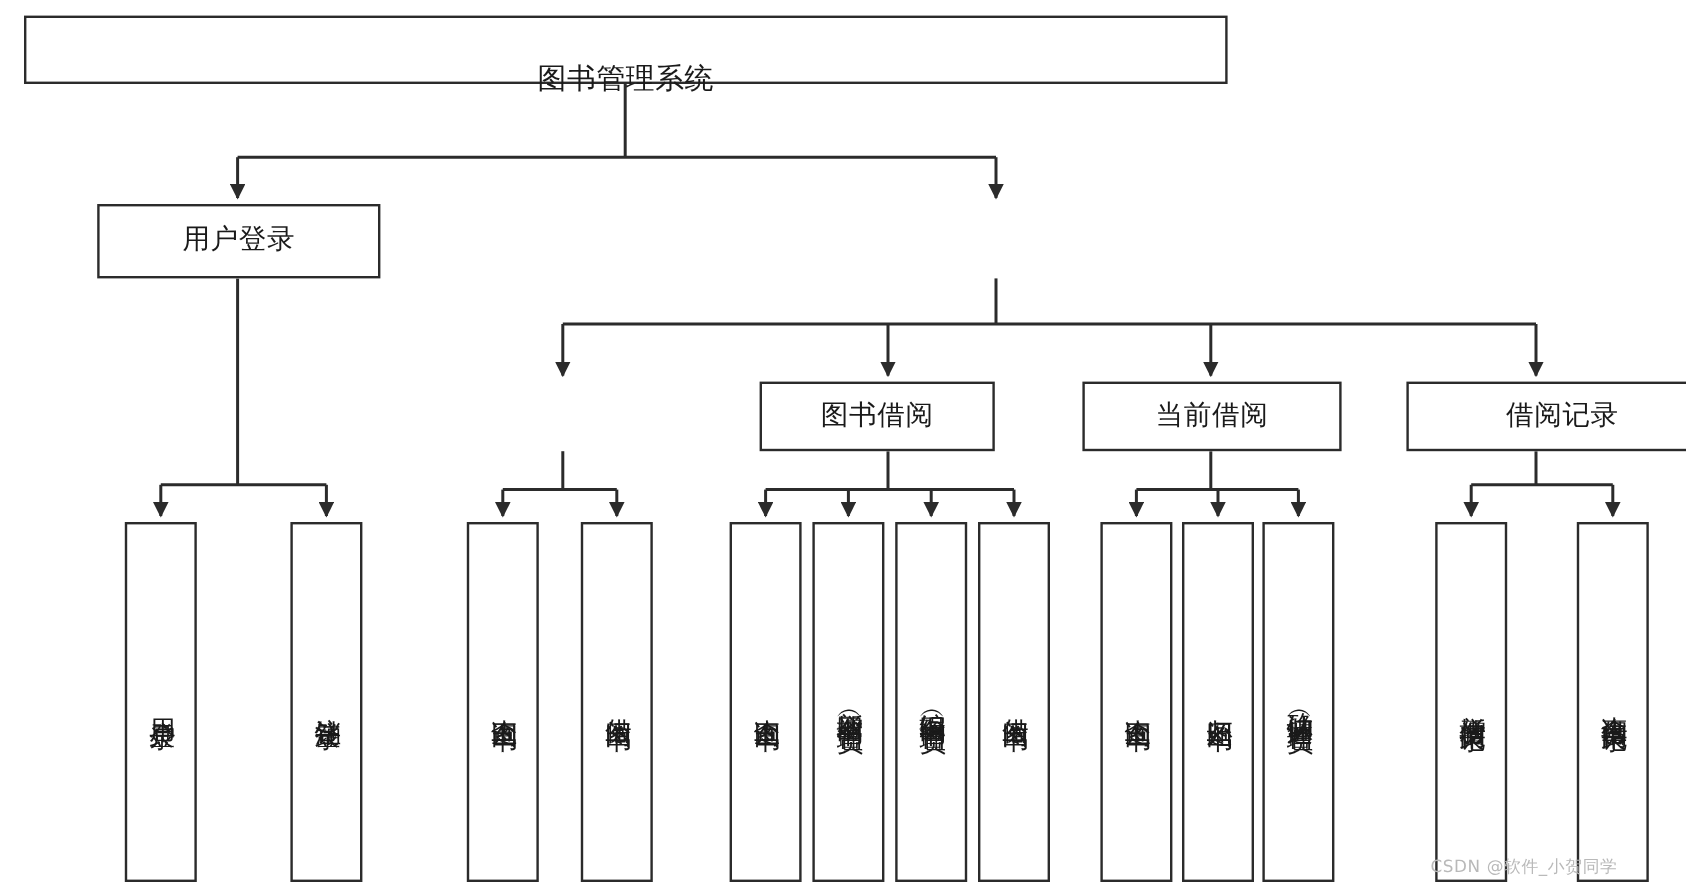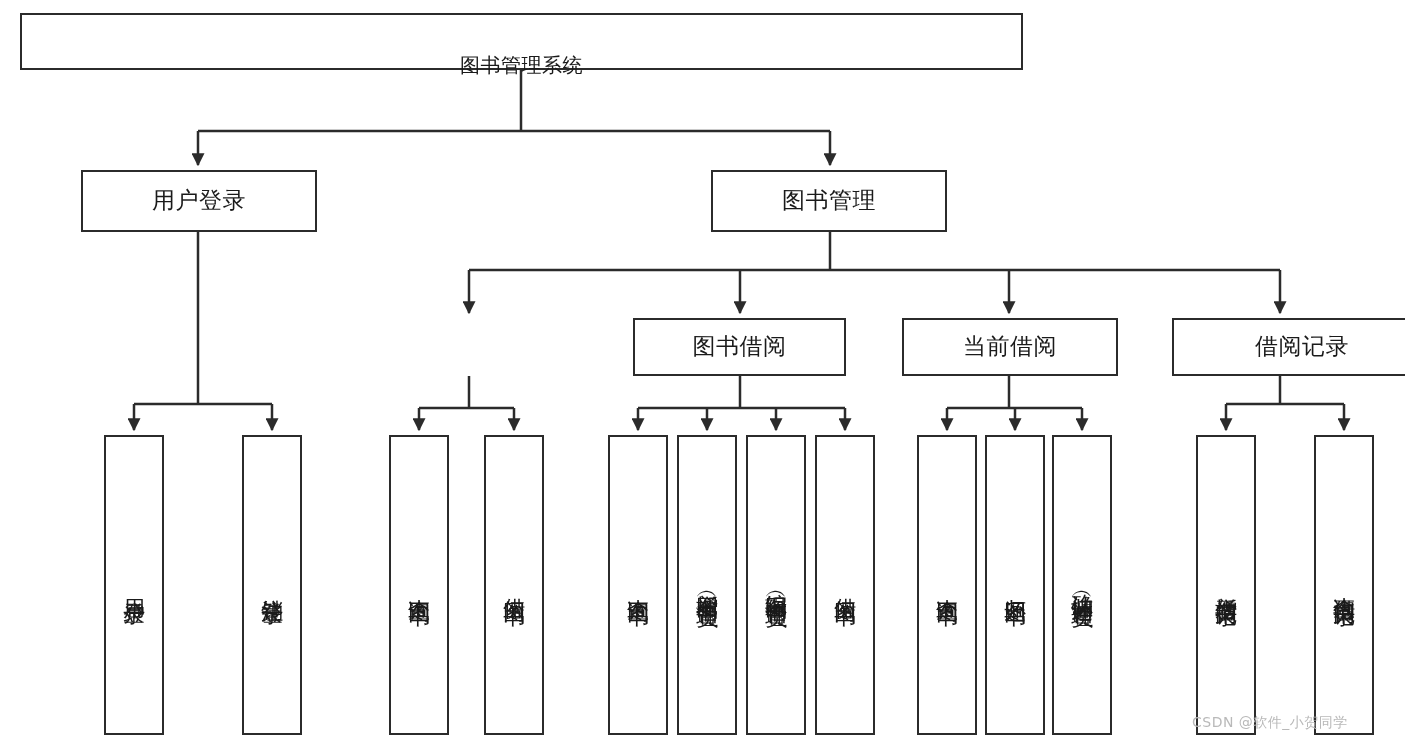--- a/index.html
+++ b/index.html
@@ -56,21 +56,21 @@
   }
   .node.vertical .label {
     writing-mode: vertical-rl;
     text-orientation: upright;
     font-size: 22px;
     line-height: 1.12;
     letter-spacing: 2px;
     white-space: nowrap;
     max-height: 100%;
   }
-  #root-node .label { font-size: 20px; margin-top: 48px; }
+  #root-node .label { font-size: 24px; margin-top: 48px; }
   .watermark {
     position: absolute;
     font-size: 14px;
     color: #b9b9b9;
     white-space: nowrap;
     z-index: 3;
     letter-spacing: 0.5px;
   }
 </style>
 </head>
@@ -134,25 +134,22 @@
     </g>
   </svg>
 
   <div class="node horizontal" id="root-node" style="left: 20px; top: 13px; width: 1003px; height: 57px;">
     <span class="label">图书管理系统</span>
   </div>
 
   <div class="node horizontal" style="left: 81px; top: 170px; width: 236px; height: 62px;">
     <span class="label">用户登录</span>
   </div>
-  <div class="node horizontal" style="left: 711px; top: 170px; width: 236px; height: 62px;">
-    <span class="label">图书管理</span>
-  </div>
 
-  <div class="node horizontal" style="left: 633px; top: 318px; width: 213px; height: 58px;">
+  <div class="node horizontal" style="left: 633px; top: 318px; width: 196px; height: 58px;">
     <span class="label">图书借阅</span>
   </div>
   <div class="node horizontal" style="left: 902px; top: 318px; width: 216px; height: 58px; justify-content: center;">
     <span class="label">当前借阅</span>
   </div>
   <div class="node horizontal" style="left: 1172px; top: 318px; width: 260px; height: 58px;">
     <span class="label">借阅记录</span>
   </div>
 
   <div class="node vertical" style="left: 104px; top: 435px; width: 60px; height: 300px;">

